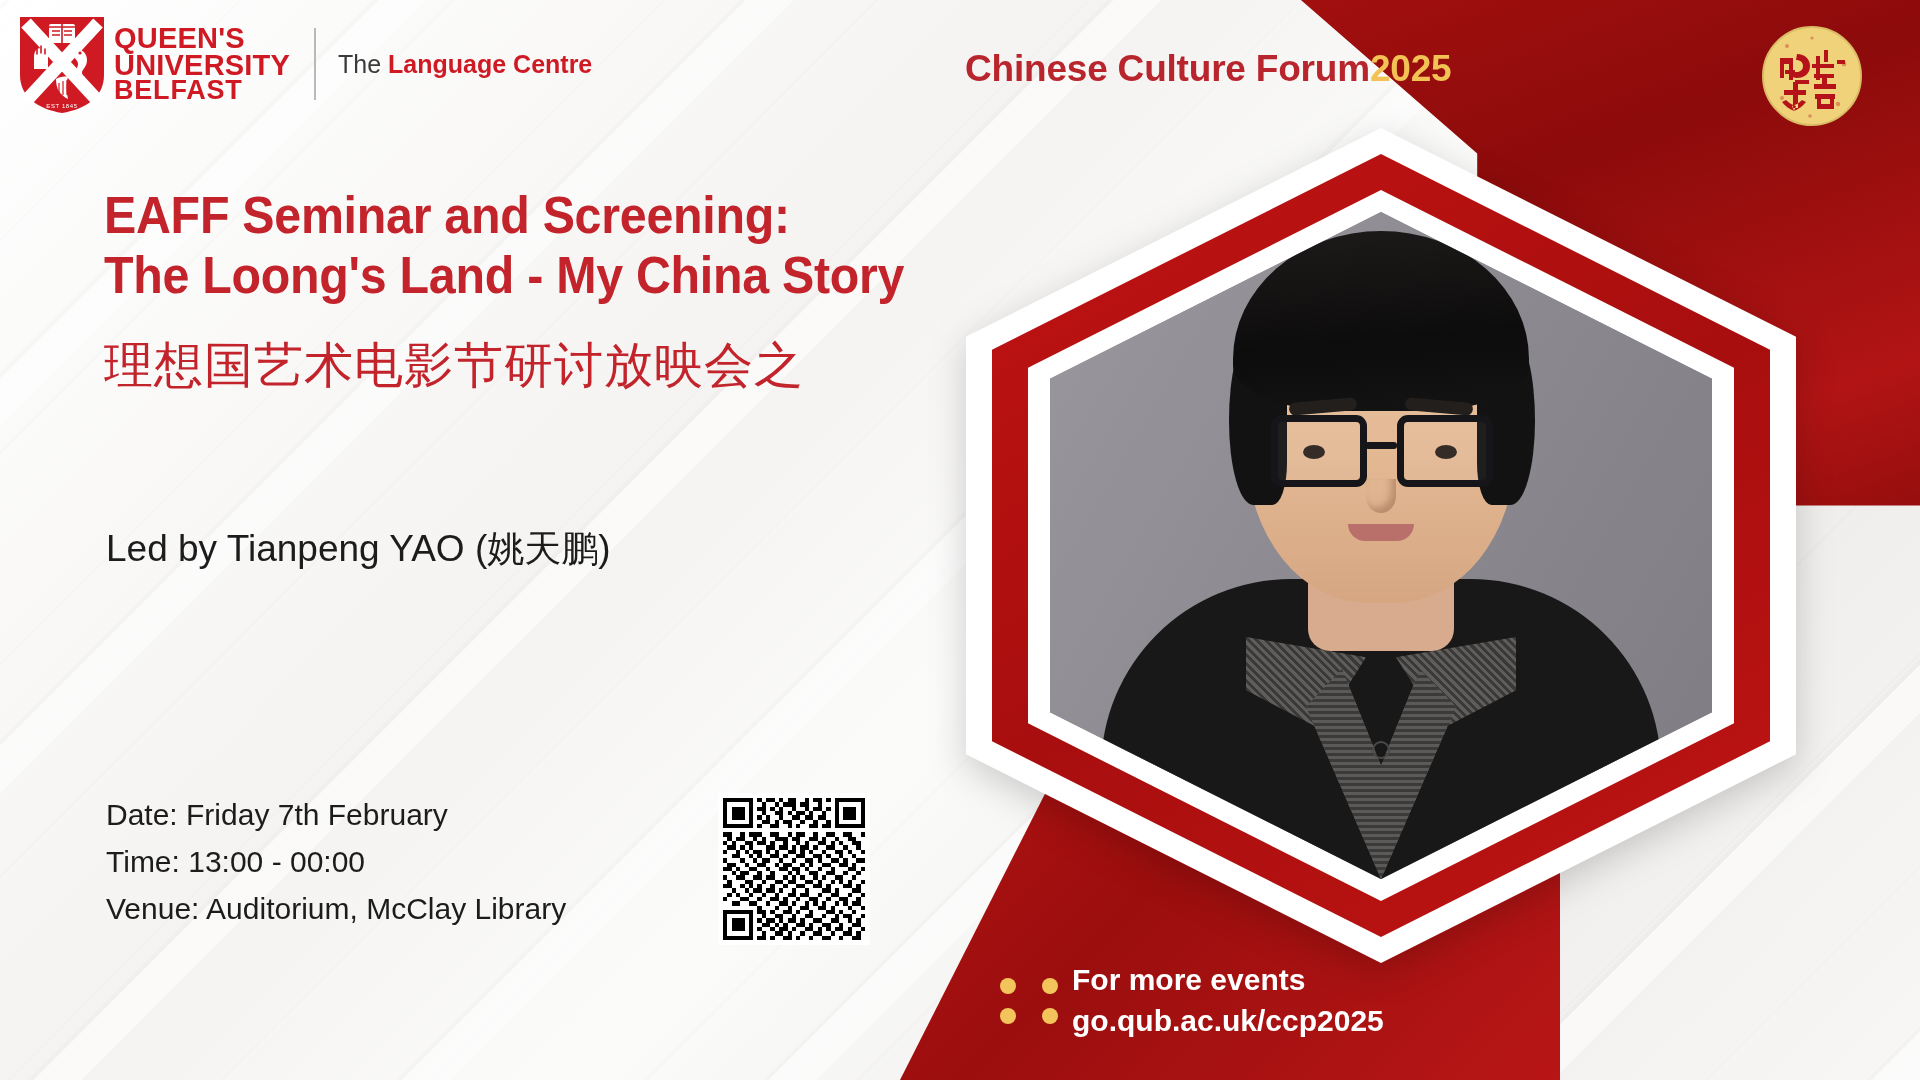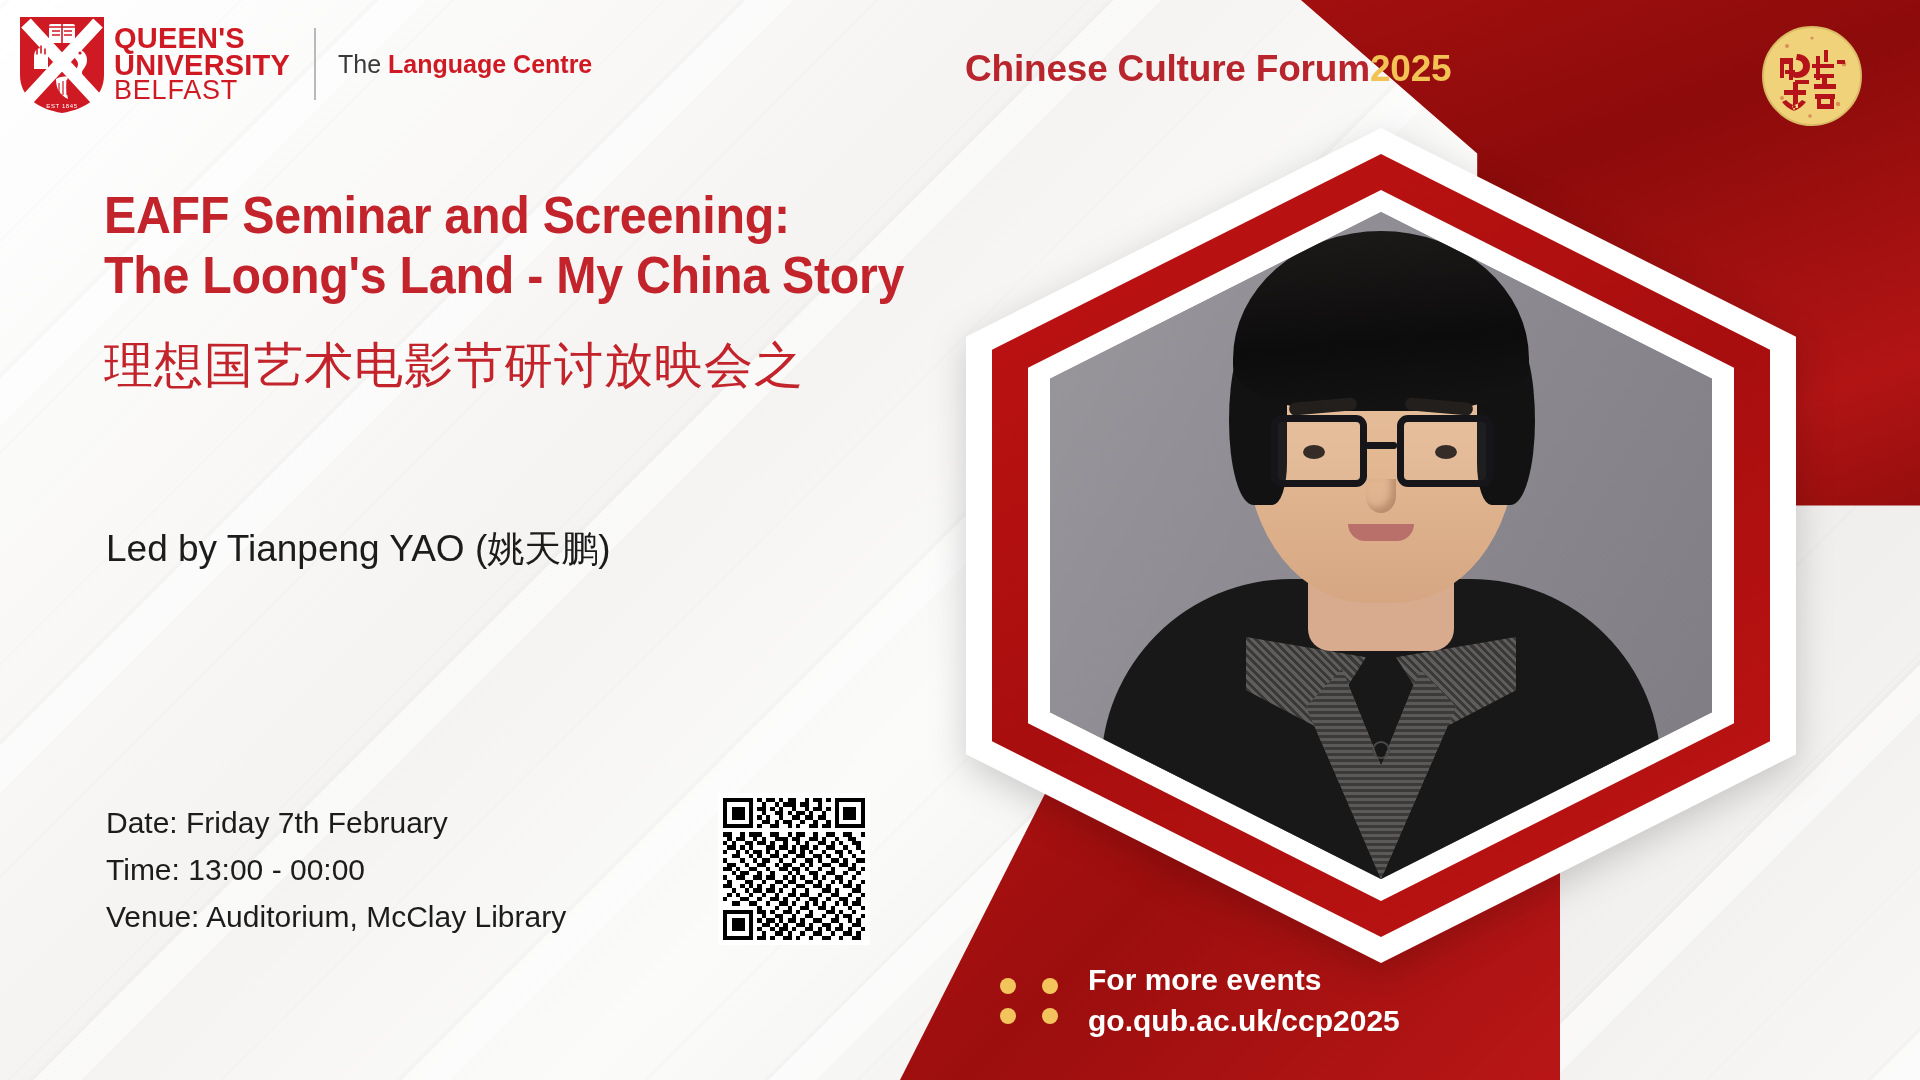--- a/index.html
+++ b/index.html
@@ -156,21 +156,21 @@
   .p-btn{
     position:absolute;left:50%;margin-left:-9px;bottom:120px;
     width:18px;height:18px;border:2px solid #4b4a49;border-radius:50%;
   }
 
   
   .logo-block{ position:absolute; left:16px; top:14px; display:flex; align-items:center; height:100px; }
   .shield-wrap{ width:92px; height:102px; }
   .logo-text{ margin-left:6px; line-height:0.92; }
   .logo-text .l1,.logo-text .l2{ font-weight:800; font-size:29px; color:#cf1a24; letter-spacing:.2px;}
-  .logo-text .l3{ font-weight:400; font-size:27px; color:#cf1a24; letter-spacing:.8px;}
+  .logo-text .l3{ font-weight:700; font-size:27px; color:#cf1a24; letter-spacing:.8px;}
   .logo-divider{ width:2px; height:72px; background:#b9b9b9; margin:0 22px 0 24px; }
   .lc-text{ font-size:25px; color:#3a3a3a; }
   .lc-text b{ color:#cf1a24; font-weight:800; }
 
   
   .forum-title{
     position:absolute; top:48px; left:965px;
     font-size:37px; font-weight:800; letter-spacing:-.2px;
     white-space:nowrap; z-index:6;
   }
@@ -202,35 +202,35 @@
   .led-by{
     position:absolute; left:106px; top:524px;
     font-size:37px; color:#1c1c1c; font-weight:400; white-space:nowrap;
   }
   .affil{
     position:absolute; left:106px; top:625px;
     font-size:25px; color:#1c1c1c; white-space:nowrap;
   }
   .details{
     position:absolute; left:106px; top:792px;
-    font-size:30px; color:#1c1c1c; line-height:1.56;margin-top:8px;
+    font-size:30px; color:#1c1c1c; line-height:1.56;
   }
   .details div{ white-space:nowrap; }
 
   
   .qr{
     position:absolute; left:718px; top:793px; width:152px; height:152px;
     background:#fff; padding:5px;
   }
   .qr svg{ display:block; width:100%; height:100%; }
 
   
   .cta{
     position:absolute; left:1000px; top:960px; z-index:8;
-    display:flex; align-items:center; gap:30px;
+    display:flex; align-items:center; gap:14px;
   }
   .cta-dots{ display:grid; grid-template-columns:repeat(2,16px); gap:14px 26px; }
   .cta-dots i{ display:block;width:16px;height:16px;border-radius:50%;background:#f4c45c; }
   .cta-text{ color:#fff; font-weight:800; font-size:30px; line-height:1.36; white-space:nowrap; }
 </style>
 </head>
 <body>
 
 <div id="poster">
 

